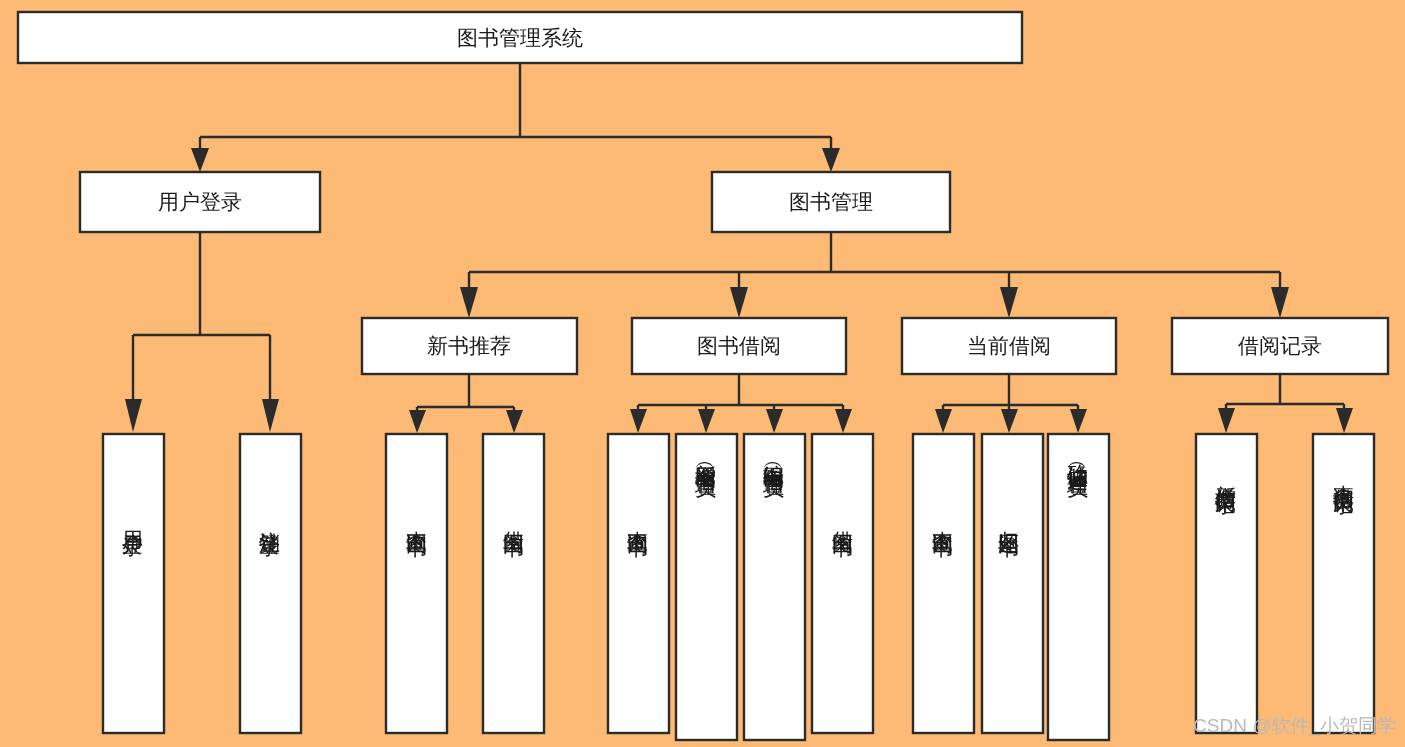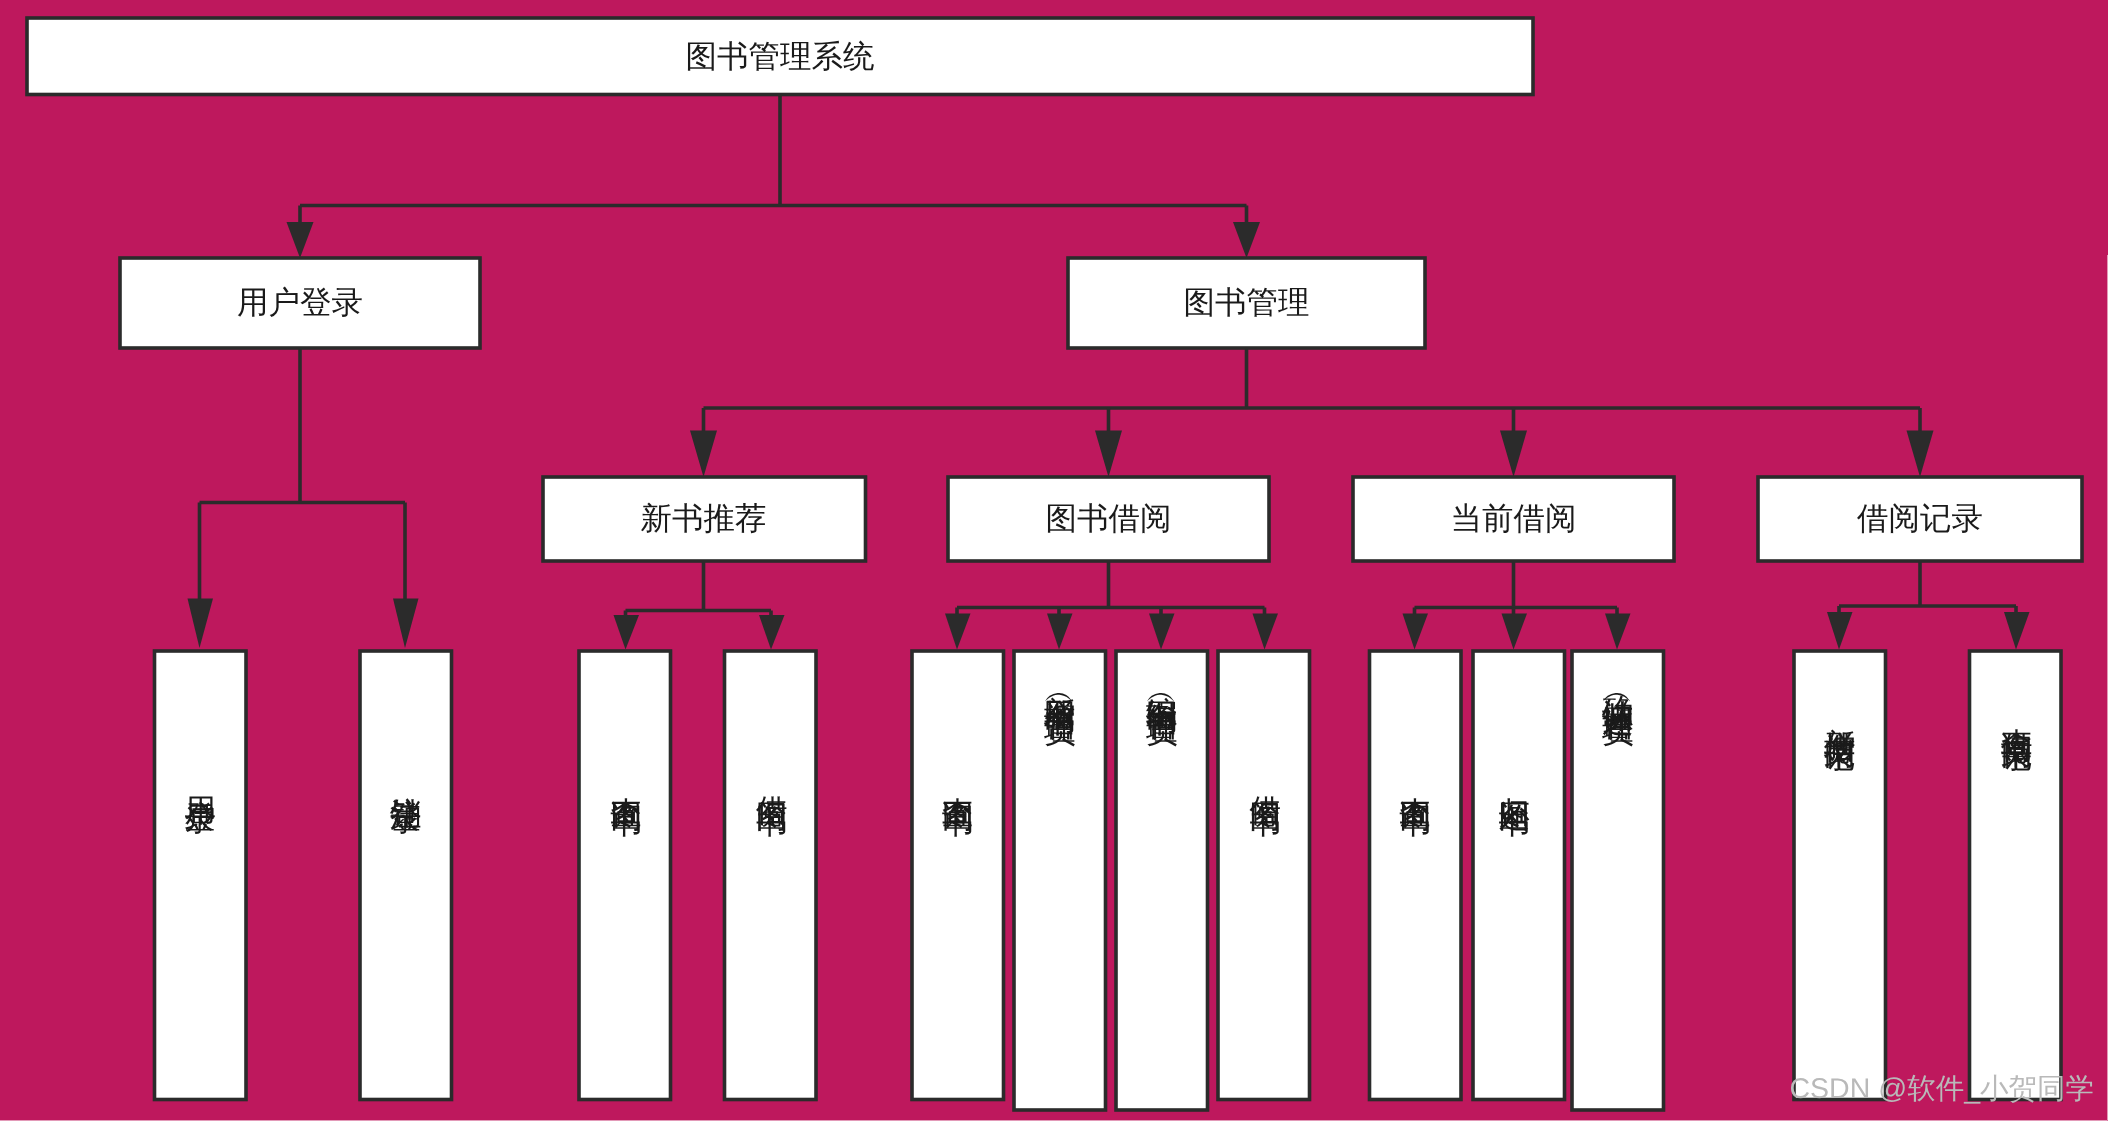--- a/index.html
+++ b/index.html
@@ -11,21 +11,21 @@
   body {
     width: 1405px;
     height: 747px;
     font-family: "Liberation Sans", "DejaVu Sans", sans-serif;
     overflow: hidden;
   }
   #diagram-root {
     position: relative;
     width: 1405px;
     height: 747px;
-    background: #be185d;
+    background: #fdba74;
   }
   svg#diagram-svg {
     position: absolute;
     top: 0;
     left: 0;
     width: 1405px;
     height: 747px;
     display: block;
   }
   .node-box {

